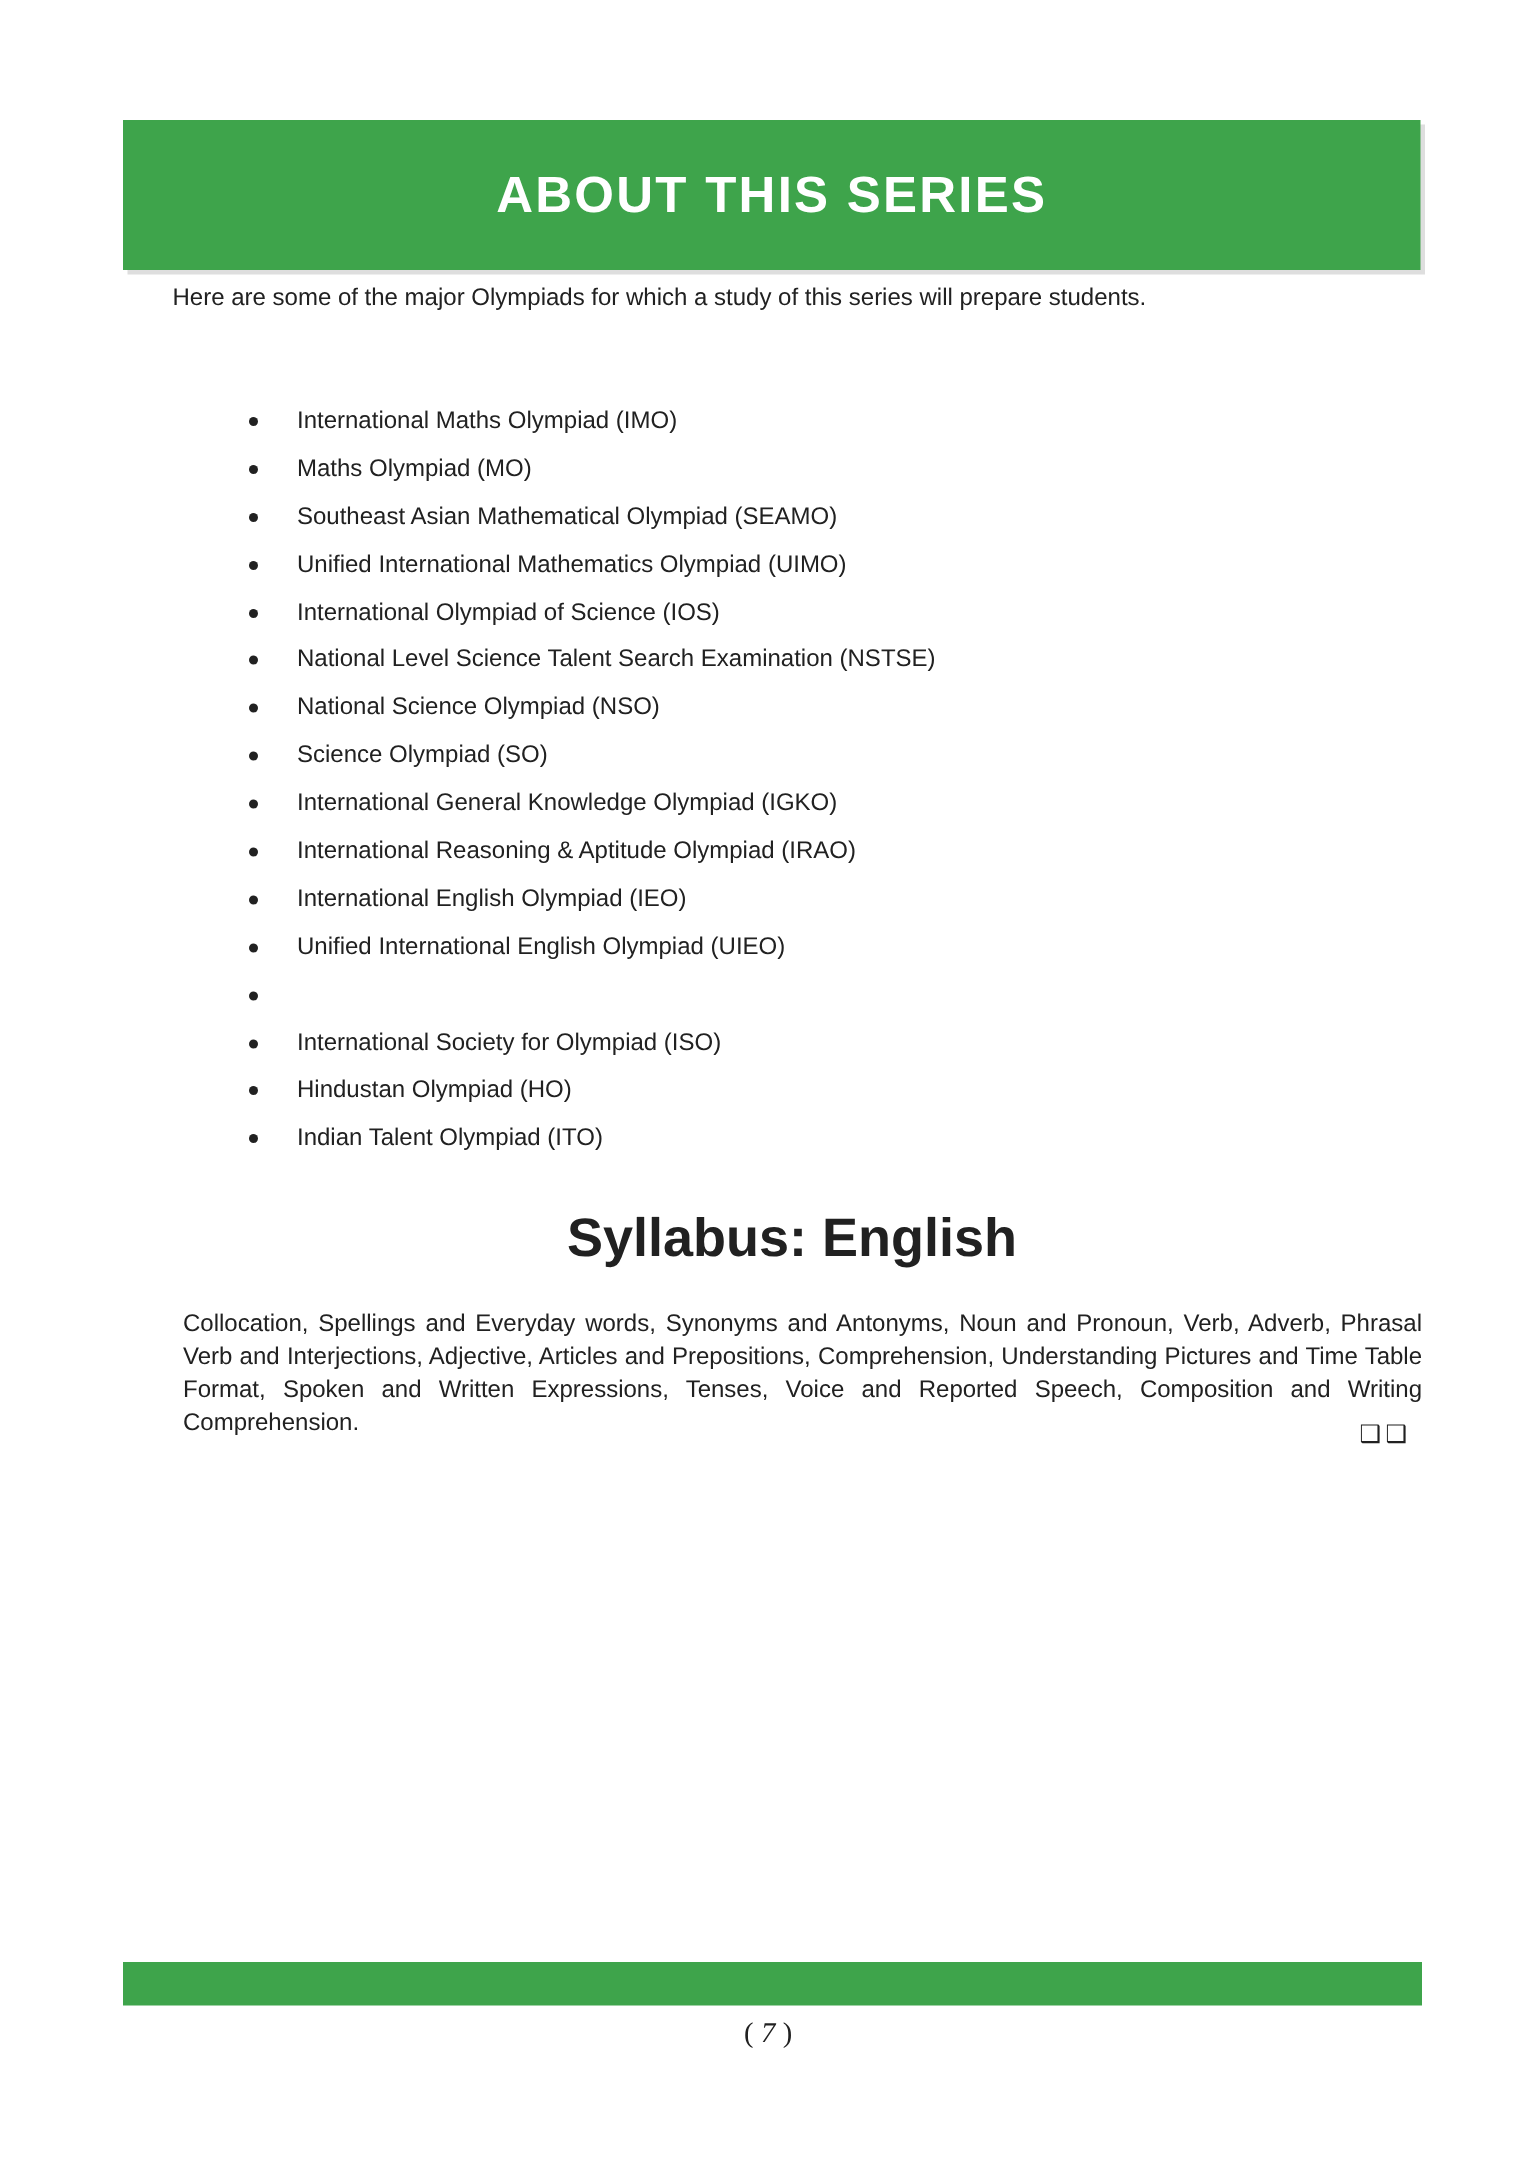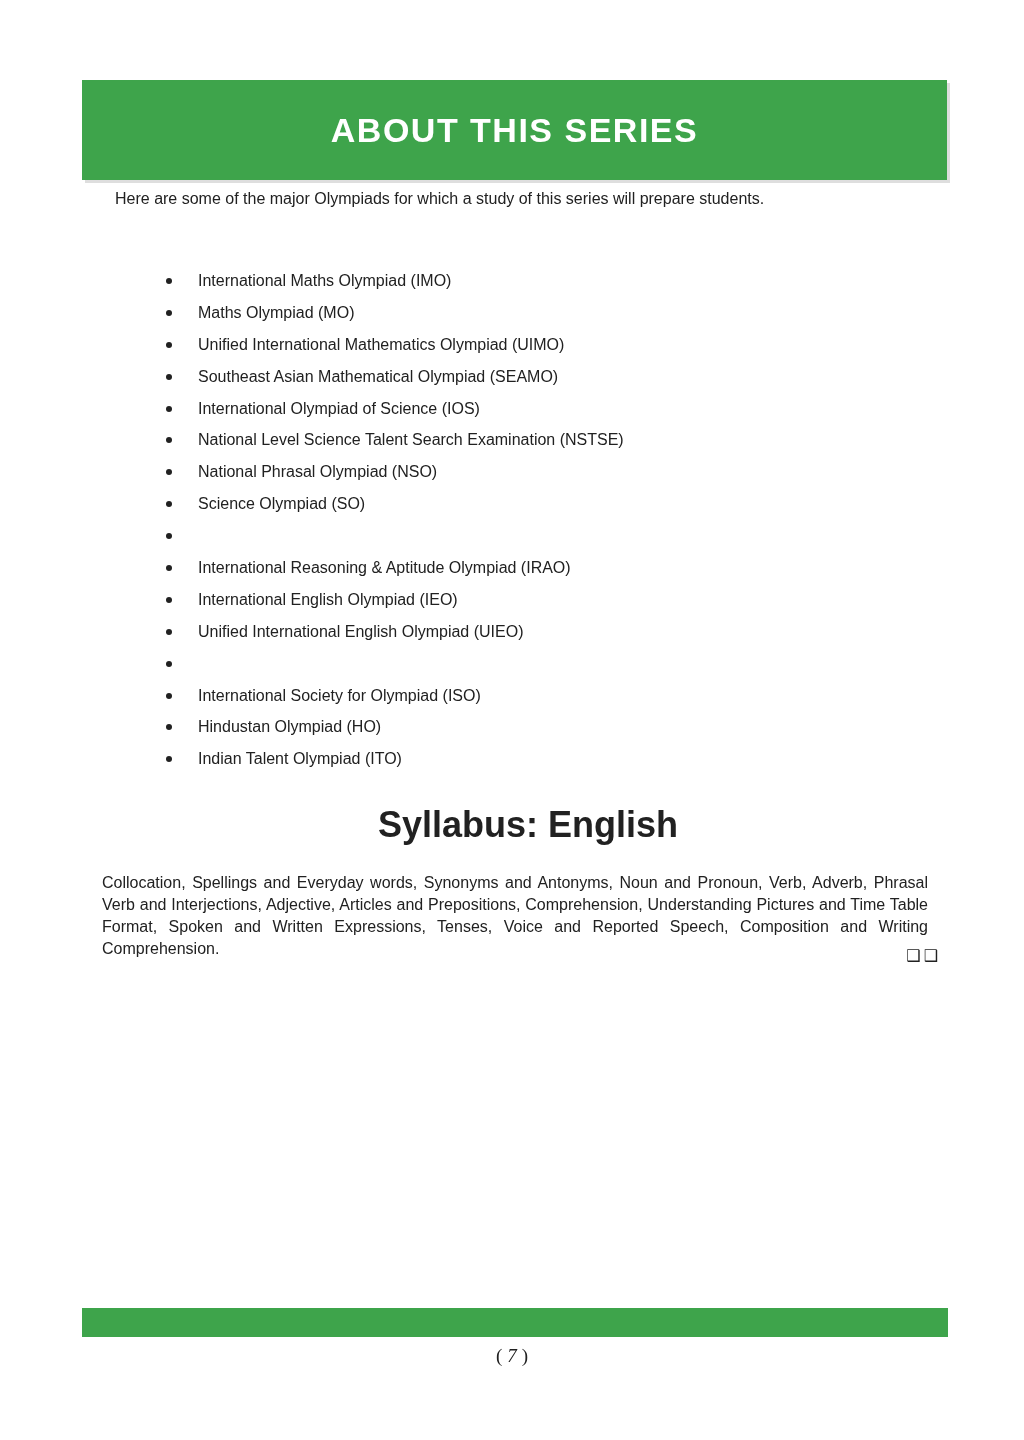--- a/index.html
+++ b/index.html
@@ -53,21 +53,21 @@
   }
 
   .syllabus-heading {
     position: absolute; left: 115px; top: 804px; width: 826px;
     margin: 0;
     text-align: center;
     font-size: 36px; font-weight: bold;
   }
 
   .syllabus-para {
-    position: absolute; left: 102px; top: 856px; width: 826px;
+    position: absolute; left: 122px; top: 856px; width: 826px;
     font-size: 16px; line-height: 22px;
     text-align: justify;
   }
 
   .end-mark {
     position: absolute; right: 83px; top: 946px;
     font-family: "DejaVu Sans", sans-serif;
     font-size: 16px;
     letter-spacing: 3px;
   }
@@ -104,50 +104,51 @@
       <span>International Maths Olympiad (IMO)</span>
     </li>
 
     <li>
       <span class="bullet"></span>
       <span>Maths Olympiad (MO)</span>
     </li>
 
     <li>
       <span class="bullet"></span>
-      <span>Unified International Mathematics Olympiad (UIMO)</span>
+      <span>Southeast Asian Mathematical Olympiad (SEAMO)</span>
     </li>
 
     <li>
       <span class="bullet"></span>
-      <span>Southeast Asian Mathematical Olympiad (SEAMO)</span>
+      <span>Unified International Mathematics Olympiad (UIMO)</span>
     </li>
 
     <li>
       <span class="bullet"></span>
       <span>International Olympiad of Science (IOS)</span>
     </li>
 
     <li>
       <span class="bullet"></span>
       <span>National Level Science Talent Search Examination (NSTSE)</span>
     </li>
 
     <li>
       <span class="bullet"></span>
-      <span>National Phrasal Olympiad (NSO)</span>
+      <span>National Science Olympiad (NSO)</span>
     </li>
 
     <li>
       <span class="bullet"></span>
       <span>Science Olympiad (SO)</span>
     </li>
 
     <li>
       <span class="bullet"></span>
+      <span>International General Knowledge Olympiad (IGKO)</span>
     </li>
 
     <li>
       <span class="bullet"></span>
       <span>International Reasoning &amp; Aptitude Olympiad (IRAO)</span>
     </li>
 
 
     <li>
       <span class="bullet"></span>

